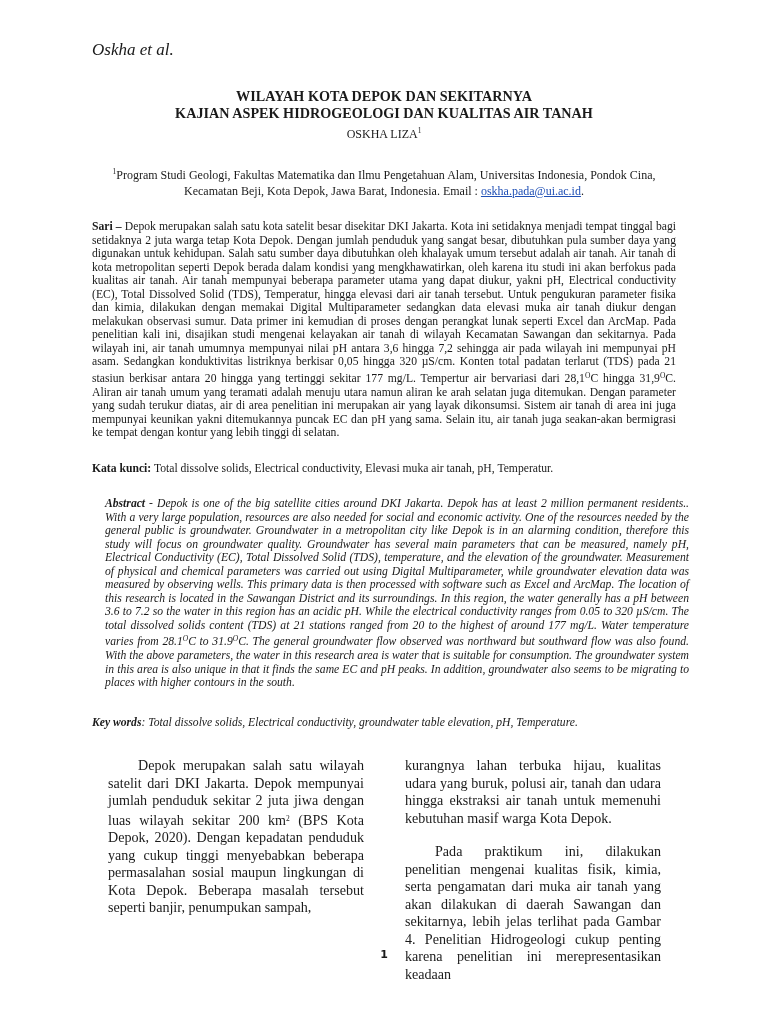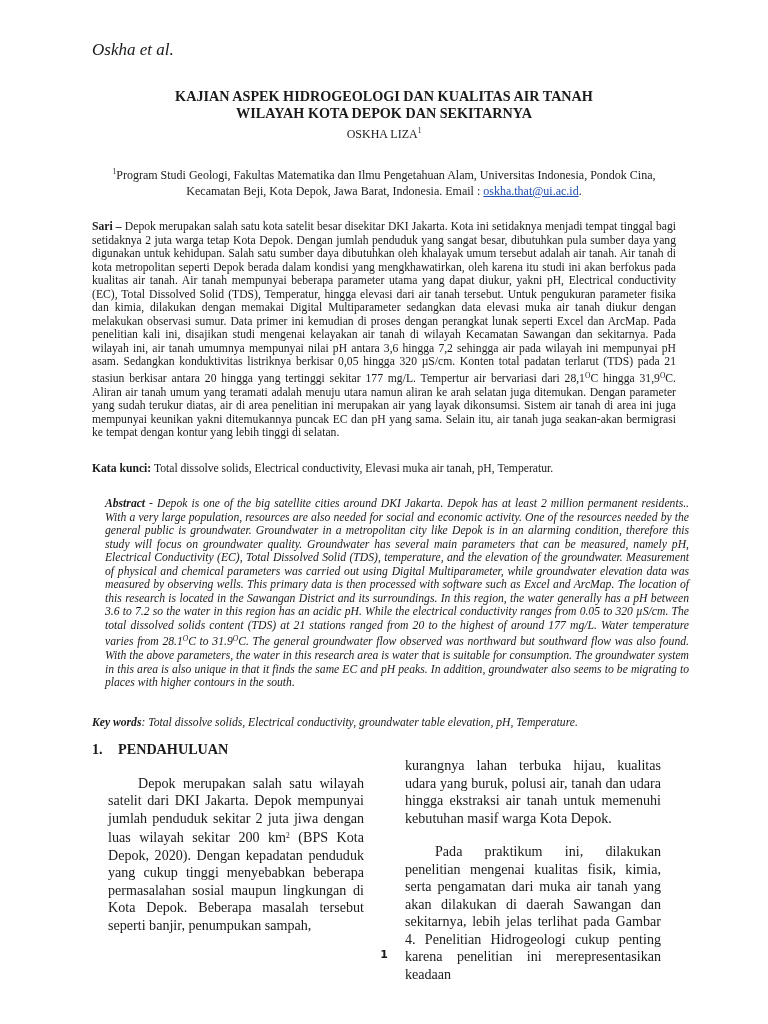--- a/index.html
+++ b/index.html
@@ -31,38 +31,37 @@
   .col p { text-align: justify; }
   .page-num { position: absolute; left: 0; width: 768px; top: 948px; text-align: center;
               font-family: "DejaVu Sans", sans-serif; font-weight: bold; font-size: 11px; }
 </style>
 </head>
 <body>
 
 <div class="running-head">Oskha et al.</div>
 
 <div class="title">
+  <div>WILAYAH KOTA DEPOK DAN SEKITARNYA</div>
   <div>KAJIAN ASPEK HIDROGEOLOGI DAN KUALITAS AIR TANAH</div>
-  <div>WILAYAH KOTA DEPOK DAN SEKITARNYA</div>
 </div>
 
 <div class="author"><span>OSKHA LIZA</span><sup>1</sup></div>
 
-<div class="aff"><sup>1</sup><span>Program Studi Geologi, Fakultas Matematika dan Ilmu Pengetahuan Alam, Universitas Indonesia, Pondok Cina, Kecamatan Beji, Kota Depok, Jawa Barat, Indonesia. Email : </span><a>oskha.that@ui.ac.id</a><span>.</span></div>
+<div class="aff"><sup>1</sup><span>Program Studi Geologi, Fakultas Matematika dan Ilmu Pengetahuan Alam, Universitas Indonesia, Pondok Cina, Kecamatan Beji, Kota Depok, Jawa Barat, Indonesia. Email : </span><a>oskha.pada@ui.ac.id</a><span>.</span></div>
 
 <div class="block sari"><span class="b">Sari –</span><span> Depok merupakan salah satu kota satelit besar disekitar DKI Jakarta. Kota ini setidaknya menjadi tempat tinggal bagi setidaknya 2 juta warga tetap Kota Depok. Dengan jumlah penduduk yang sangat besar, dibutuhkan pula sumber daya yang digunakan untuk kehidupan. Salah satu sumber daya dibutuhkan oleh khalayak umum tersebut adalah air tanah. Air tanah di kota metropolitan seperti Depok berada dalam kondisi yang mengkhawatirkan, oleh karena itu studi ini akan berfokus pada kualitas air tanah. Air tanah mempunyai beberapa parameter utama yang dapat diukur, yakni pH, </span><span class="it">Electrical conductivity</span><span> (EC), </span><span class="it">Total Dissolved Solid</span><span> (TDS), Temperatur, hingga elevasi dari air tanah tersebut. Untuk pengukuran parameter fisika dan kimia, dilakukan dengan memakai Digital Multiparameter sedangkan data elevasi muka air tanah diukur dengan melakukan observasi sumur. Data primer ini kemudian di proses dengan perangkat lunak seperti Excel dan ArcMap. Pada penelitian kali ini, disajikan studi mengenai kelayakan air tanah di wilayah Kecamatan Sawangan dan sekitarnya. Pada wilayah ini, air tanah umumnya mempunyai nilai pH antara 3,6 hingga 7,2 sehingga air pada wilayah ini mempunyai pH asam. Sedangkan konduktivitas listriknya berkisar 0,05 hingga 320 µS/cm. Konten total padatan terlarut (TDS) pada 21 stasiun berkisar antara 20 hingga yang tertinggi sekitar 177 mg/L. Tempertur air bervariasi dari 28,1</span><sup class="s">O</sup><span>C hingga 31,9</span><sup class="s">O</sup><span>C. Aliran air tanah umum yang teramati adalah menuju utara namun aliran ke arah selatan juga ditemukan. Dengan parameter yang sudah terukur diatas, air di area penelitian ini merupakan air yang layak dikonsumsi. Sistem air tanah di area ini juga mempunyai keunikan yakni ditemukannya puncak EC dan pH yang sama. Selain itu, air tanah juga seakan-akan bermigrasi ke tempat dengan kontur yang lebih tinggi di selatan.</span></div>
 
 <div class="block kata"><span class="b">Kata kunci:</span><span class="it"> Total dissolve solids, Electrical conductivity</span><span>, Elevasi muka air tanah, pH, </span><span class="it">Temperatur</span><span>.</span></div>
 
 <div class="block abstract"><span class="b">Abstract</span><span> - Depok is one of the big satellite cities around DKI Jakarta. Depok has at least 2 million permanent residents.. With a very large population, resources are also needed for social and economic activity. One of the resources needed by the general public is groundwater. Groundwater in a metropolitan city like Depok is in an alarming condition, therefore this study will focus on groundwater quality. Groundwater has several main parameters that can be measured, namely pH, Electrical Conductivity (EC), Total Dissolved Solid (TDS), temperature, and the elevation of the groundwater. Measurement of physical and chemical parameters was carried out using Digital Multiparameter, while groundwater elevation data was measured by observing wells. This primary data is then processed with software such as Excel and ArcMap. The location of this research is located in the Sawangan District and its surroundings. In this region, the water generally has a pH between 3.6 to 7.2 so the water in this region has an acidic pH. While the electrical conductivity ranges from 0.05 to 320 µS/cm. The total dissolved solids content (TDS) at 21 stations ranged from 20 to the highest of around 177 mg/L. Water temperature varies from 28.1</span><sup class="s">O</sup><span>C to 31.9</span><sup class="s">O</sup><span>C. The general groundwater flow observed was northward but southward flow was also found. With the above parameters, the water in this research area is water that is suitable for consumption. The groundwater system in this area is also unique in that it finds the same EC and pH peaks. In addition, groundwater also seems to be migrating to places with higher contours in the south.</span></div>
 
 <div class="block keywords"><span class="b">Key words</span><span>: Total dissolve solids, Electrical conductivity, groundwater table elevation, pH, Temperature.</span></div>
 
 <div class="col col-left">
-  <div class="sec-head"><span class="num">1.</span><span>PENDAHULUAN</span></div>
   <p class="indent"><span>Depok merupakan salah satu wilayah satelit dari DKI Jakarta. Depok mempunyai jumlah penduduk sekitar 2 juta jiwa dengan luas wilayah sekitar 200 km</span><sup class="s">2</sup><span> (BPS Kota Depok, 2020). Dengan kepadatan penduduk yang cukup tinggi menyebabkan beberapa permasalahan sosial maupun lingkungan di Kota Depok. Beberapa masalah tersebut seperti banjir, penumpukan sampah,</span></p>
 </div>
 
 <div class="col col-right">
   <p>kurangnya lahan terbuka hijau, kualitas udara yang buruk, polusi air, tanah dan udara hingga ekstraksi air tanah untuk memenuhi kebutuhan masif warga Kota Depok.</p>
   <p class="indent">Pada praktikum ini, dilakukan penelitian mengenai kualitas fisik, kimia, serta pengamatan dari muka air tanah yang akan dilakukan di daerah Sawangan dan sekitarnya, lebih jelas terlihat pada Gambar 4. Penelitian Hidrogeologi cukup penting karena penelitian ini merepresentasikan keadaan</p>
 </div>
 
 <div class="page-num">1</div>
 

